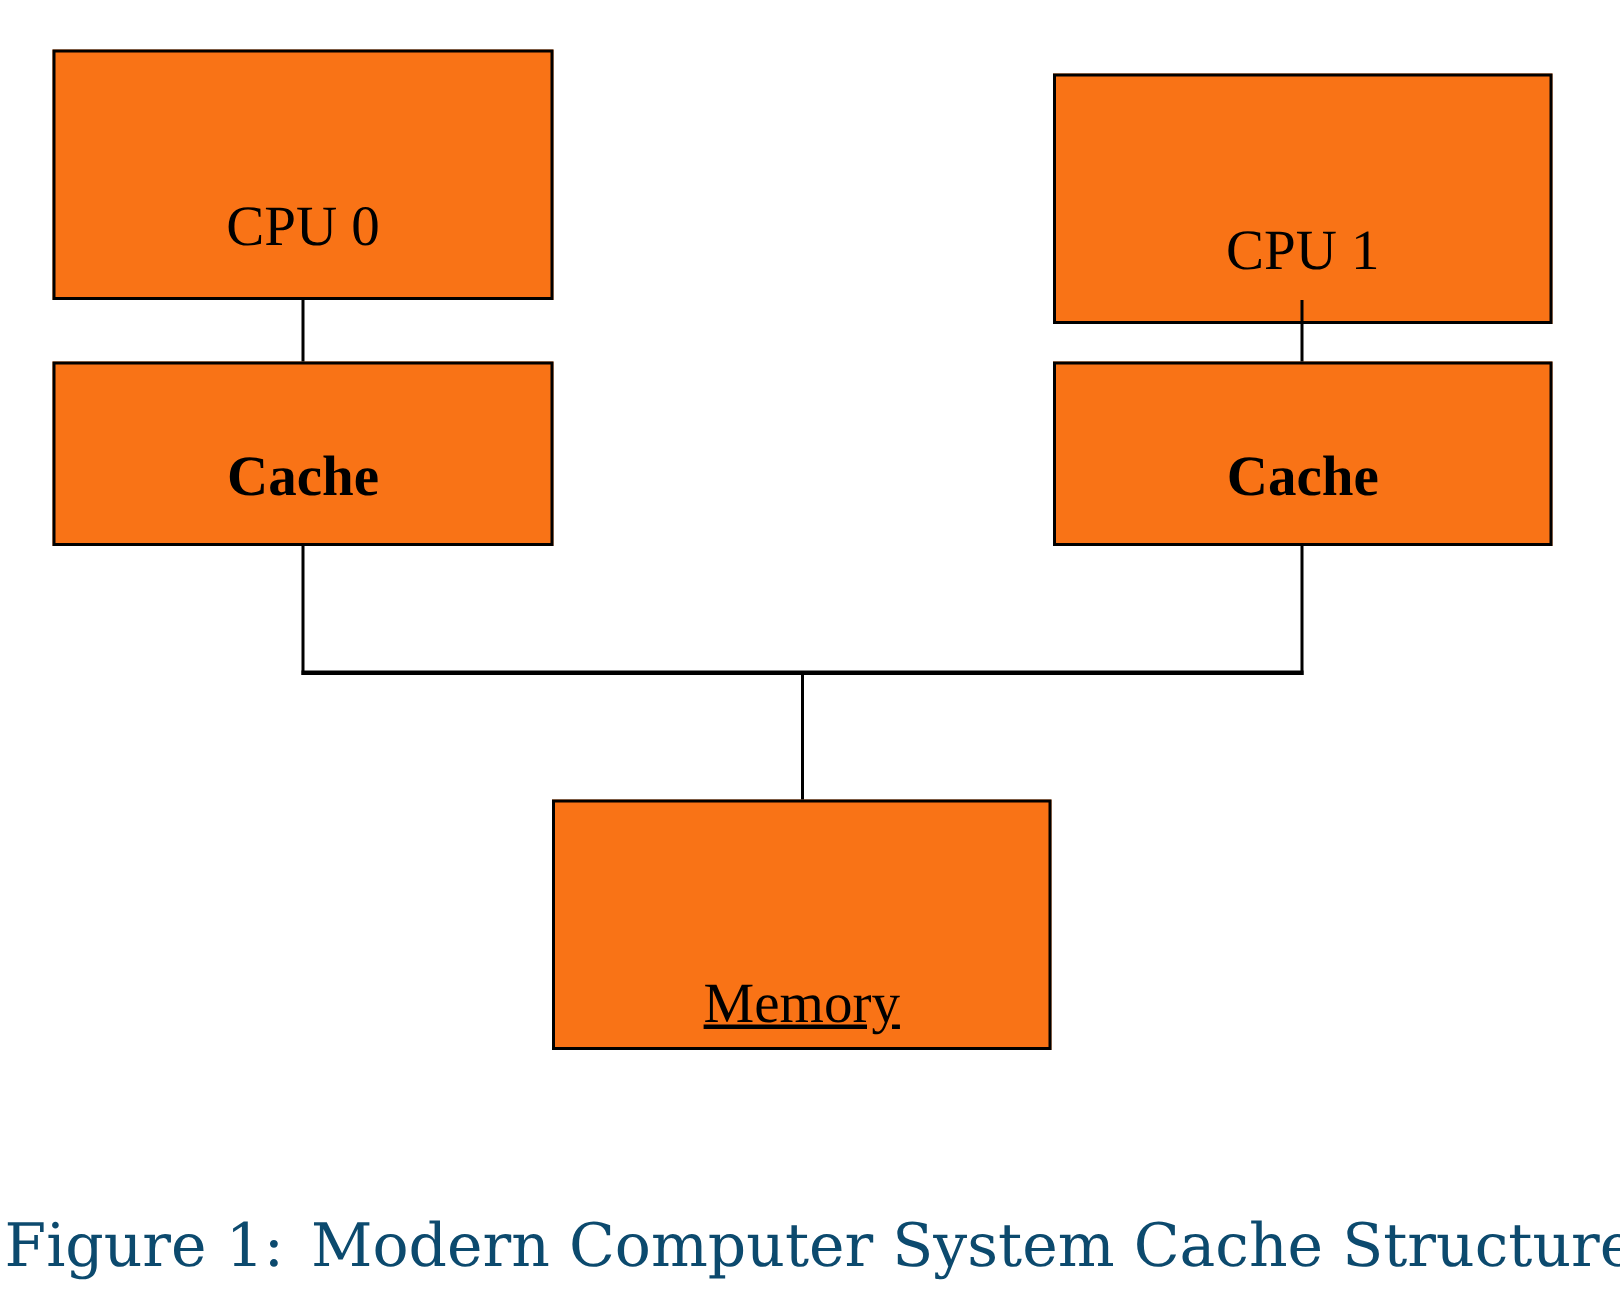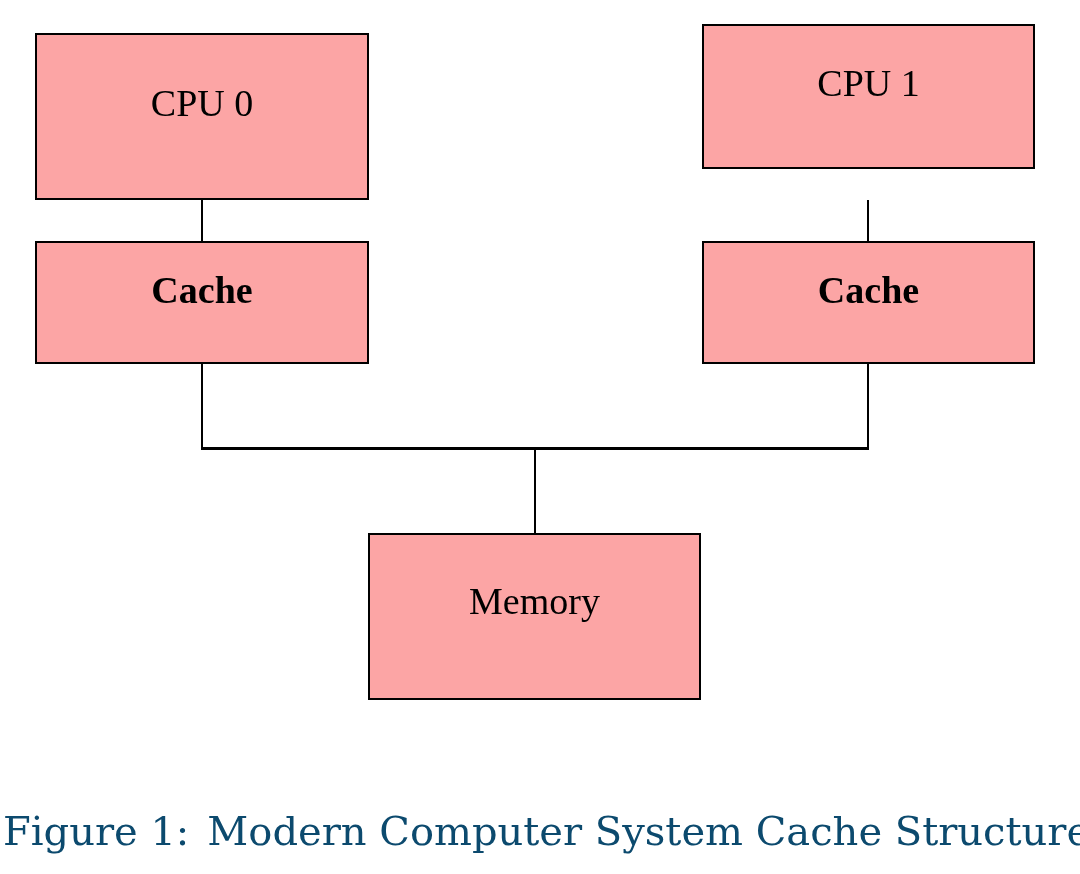--- a/index.html
+++ b/index.html
@@ -13,34 +13,34 @@
     height: 874px;
     background: #ffffff;
     overflow: hidden;
     font-family: "Liberation Serif", serif;
     color: #000000;
   }
   .node {
     position: absolute;
     box-sizing: border-box;
     border: 2px solid #000000;
-    background: #fca5a5;
+    background: #f97316;
     display: flex;
-    align-items: center;
+    align-items: flex-end;
     justify-content: center;
     font-size: 38px;
     line-height: 38px;
     color: #000000;
   }
   .node-cpu    { padding-bottom: 28px; }
   .node-cache  { padding-bottom: 25px; font-weight: bold; }
-  .node-memory { padding-bottom: 32px; }
+  .node-memory { padding-bottom: 10px; text-decoration: underline; }
 
   #cpu0   { left: 35px;  top: 33px;  width: 334px; height: 167px; }
-  #cpu1   { left: 702px; top: 24px;  width: 333px; height: 145px; }
+  #cpu1   { left: 702px; top: 49px;  width: 333px; height: 167px; }
   #cache0 { left: 35px;  top: 241px; width: 334px; height: 123px; }
   #cache1 { left: 702px; top: 241px; width: 333px; height: 123px; }
   #memory { left: 368px; top: 533px; width: 333px; height: 167px; }
 
   .line {
     position: absolute;
     background: #000000;
   }
   #conn-cpu0-cache0 { left: 201px; top: 200px; width: 2px;   height: 41px; }
   #conn-cpu1-cache1 { left: 867px; top: 200px; width: 2px;   height: 41px; }

